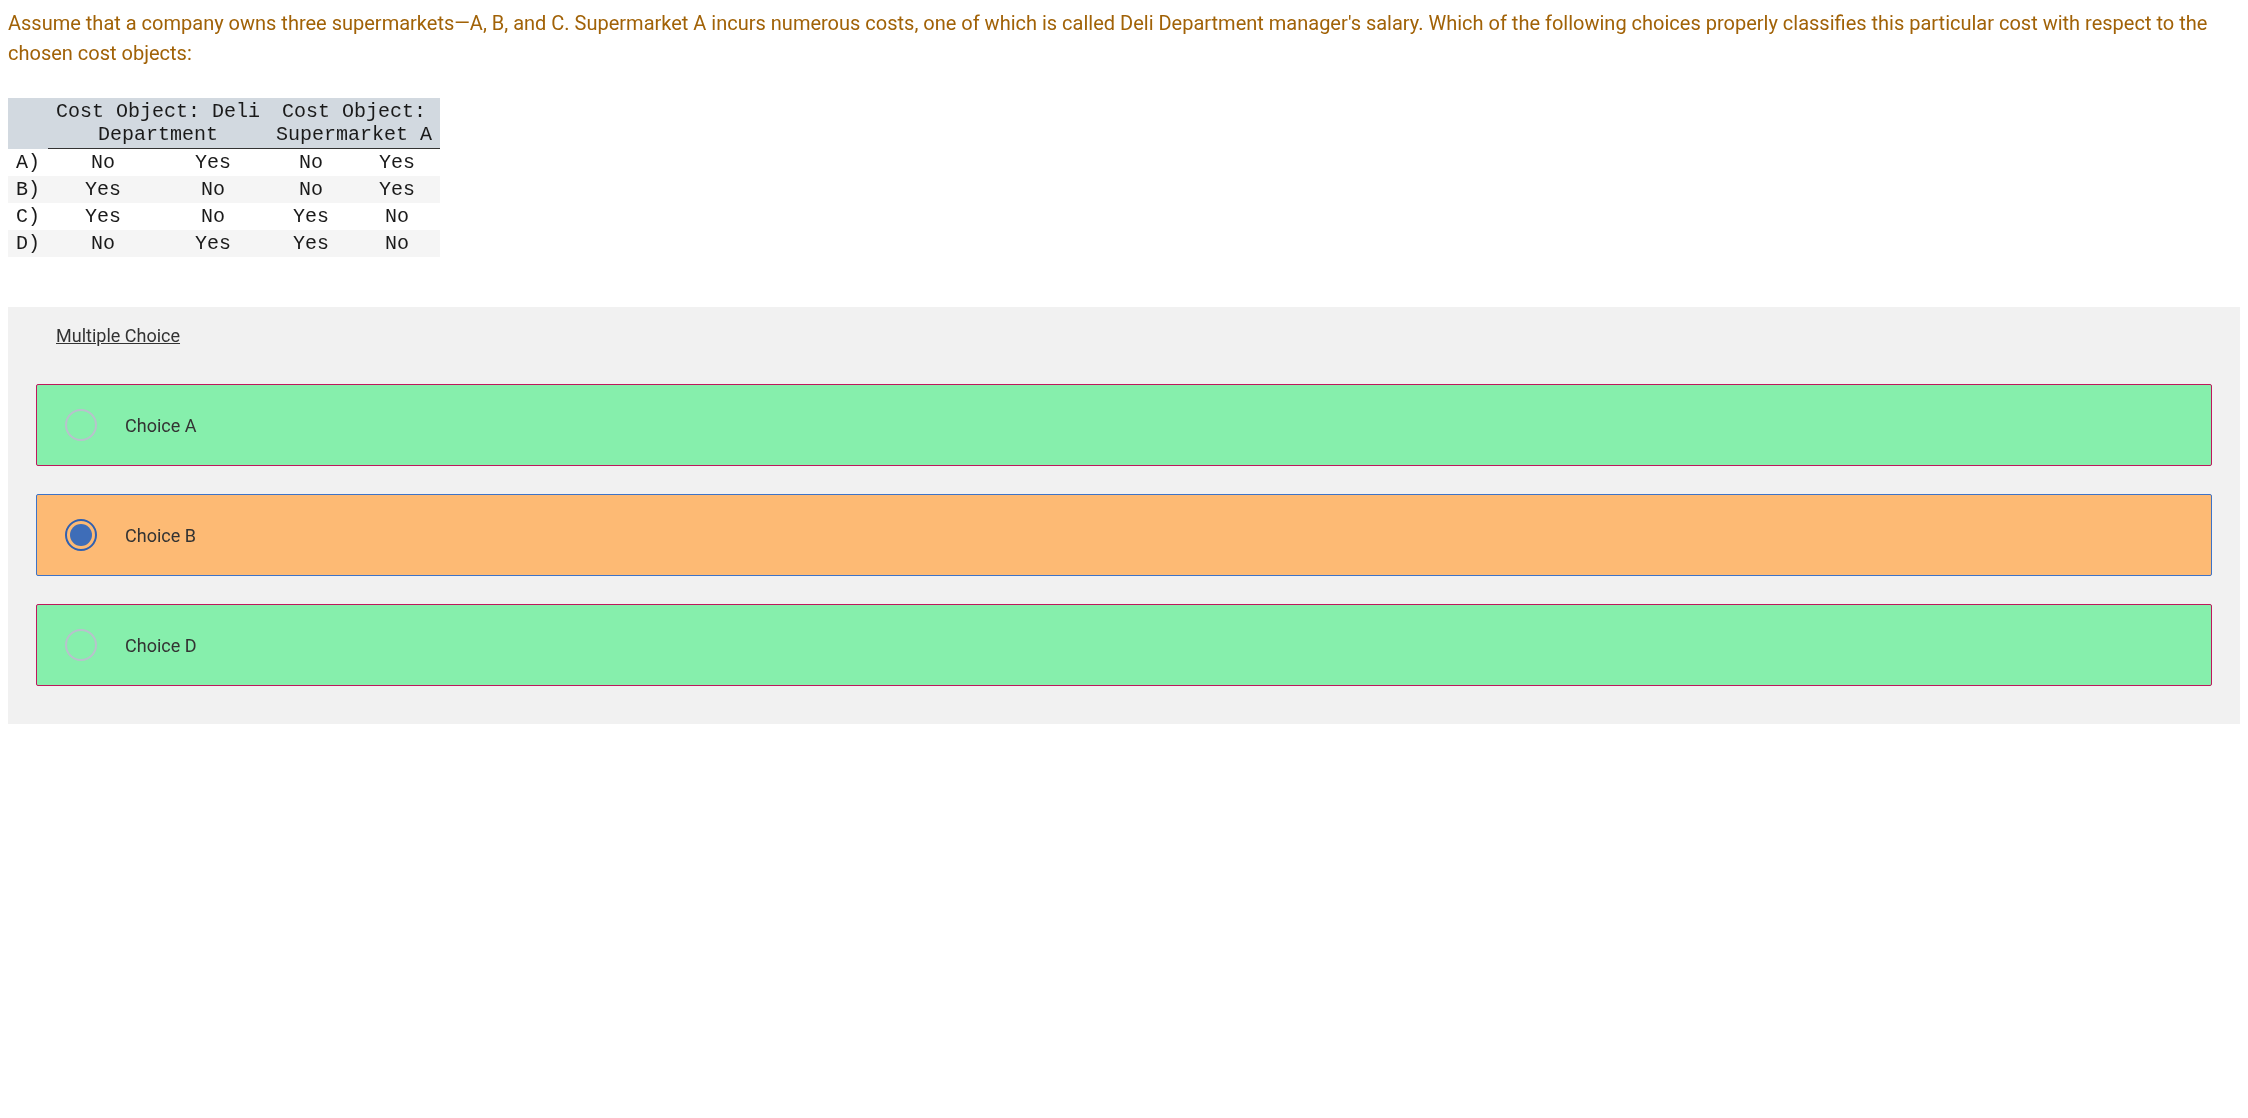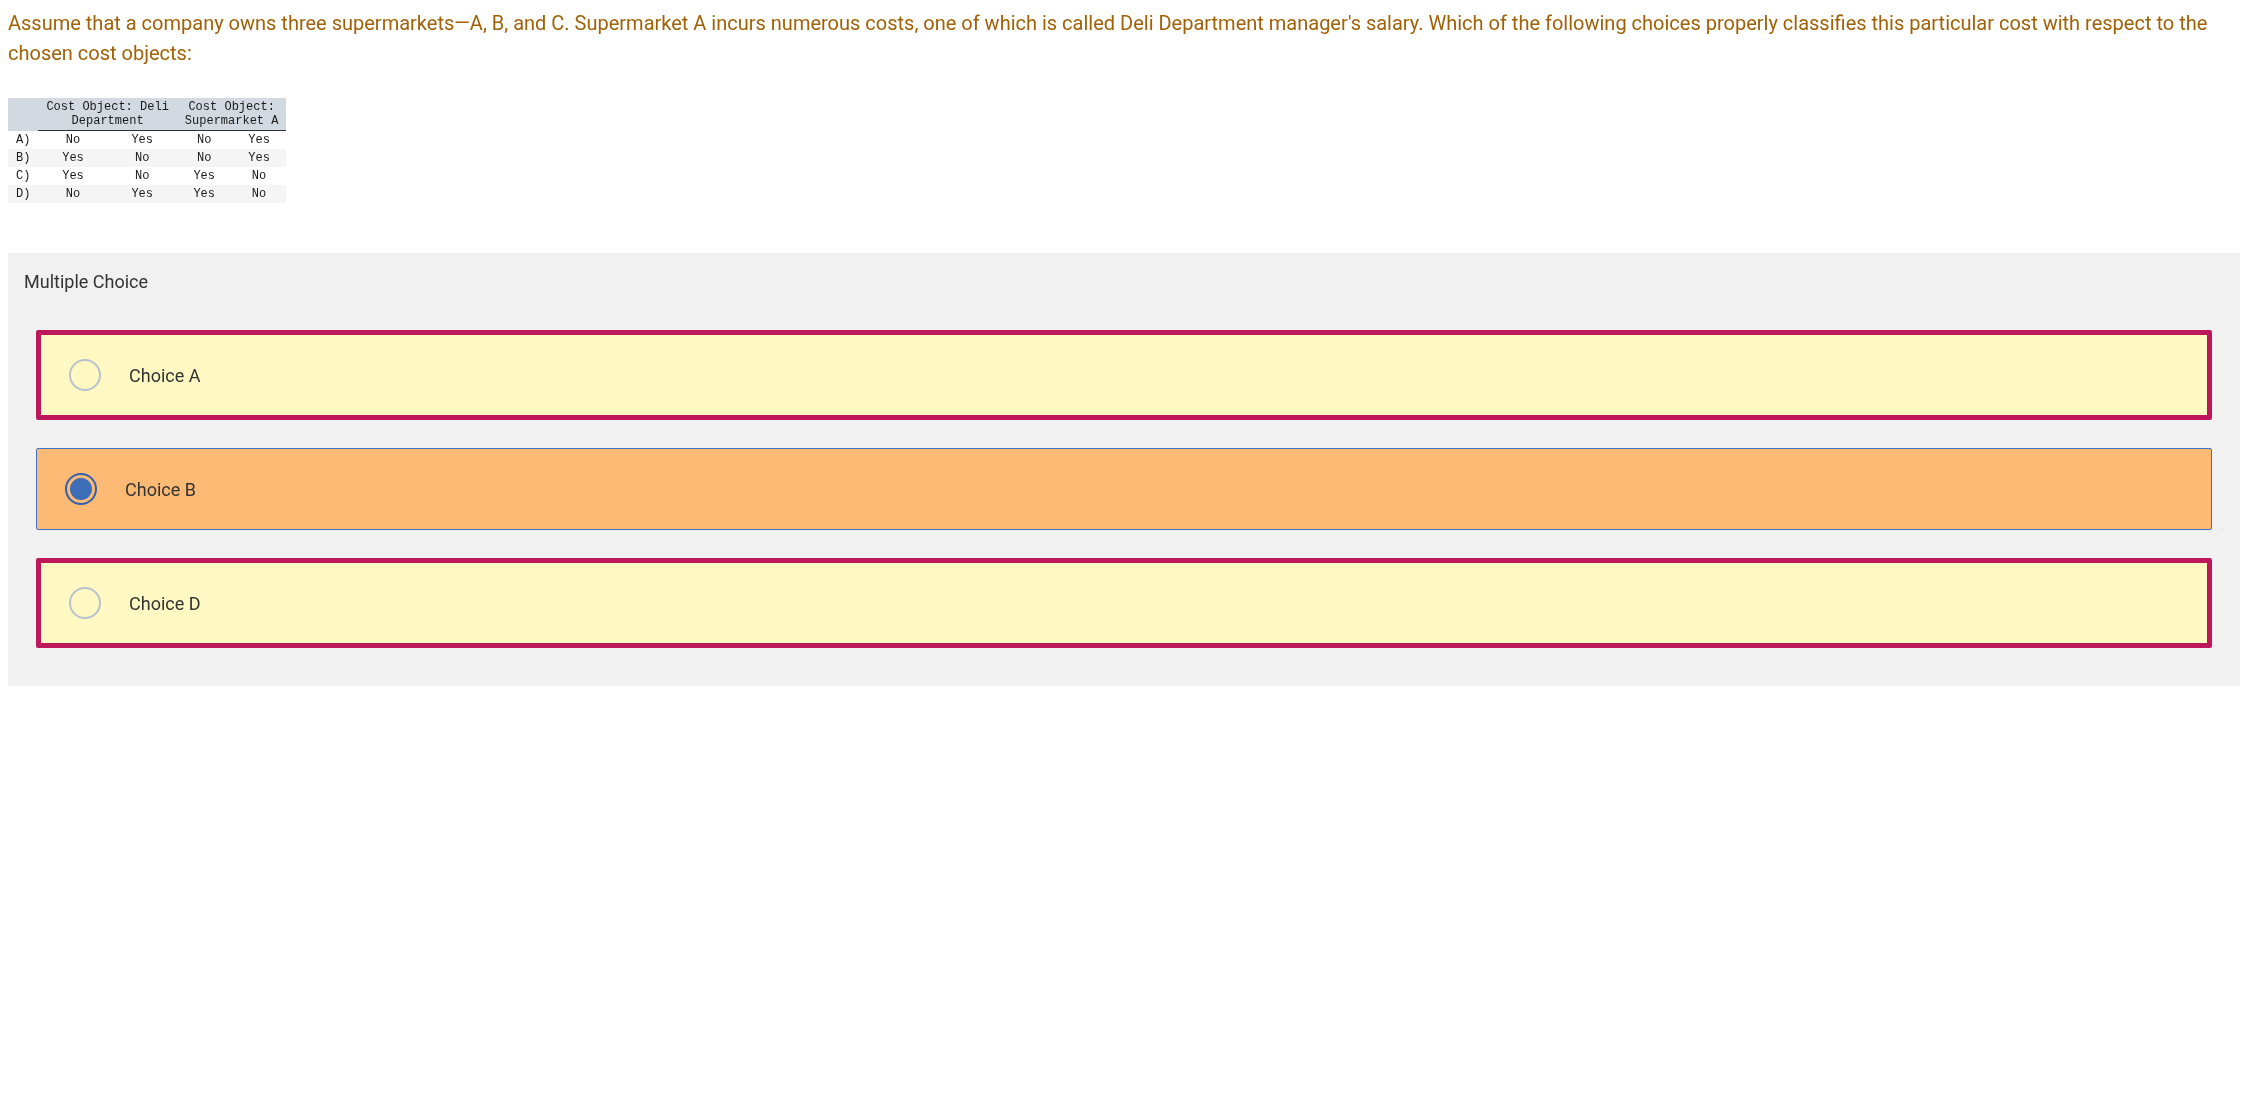--- a/index.html
+++ b/index.html
@@ -16,21 +16,21 @@
     }
     .question-text {
       font-size: 20px;
       line-height: 1.5;
       color: #a16207;
       margin-bottom: 30px;
     }
     .data-table {
       border-collapse: collapse;
       font-family: "Courier New", Courier, monospace;
-      font-size: 12px;
+      font-size: 20px;
       margin-bottom: 50px;
     }
     .data-table th, .data-table td {
       padding: 2px 8px;
       text-align: center;
       font-weight: normal;
     }
     .header-row th {
       background: #d2d9e0;
     }
@@ -53,30 +53,31 @@
     }
     .col-wide {
       width: 130px;
     }
     .mc-section {
       background: #f1f1f1;
       padding-bottom: 10px;
     }
     .mc-header {
       background: #f1f1f1;
-      padding: 18px 16px;
+      padding: 18px 48px;
       font-size: 18px;
       color: #333;
+      text-decoration: underline;
     }
     .choice-list {
       padding: 20px 28px 0 28px;
     }
     .choice-item {
-      background: #fef9c3;
-      border: 5px solid #be185d;
+      background: #86efac;
+      border: 1px solid #be185d;
       border-radius: 2px;
       padding: 24px 28px;
       margin-bottom: 28px;
       display: flex;
       align-items: center;
       cursor: pointer;
     }
     .choice-item.selected {
       background: #fdba74;
       border: 1px solid #3e73c7;

